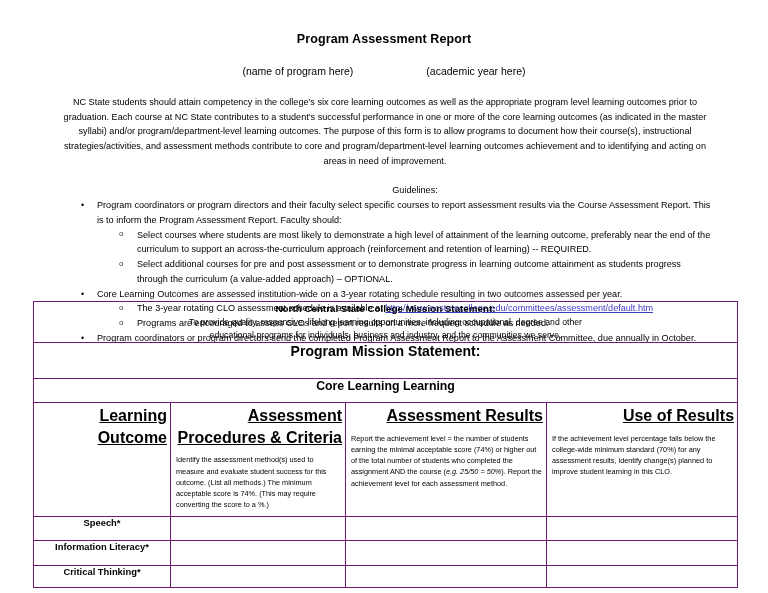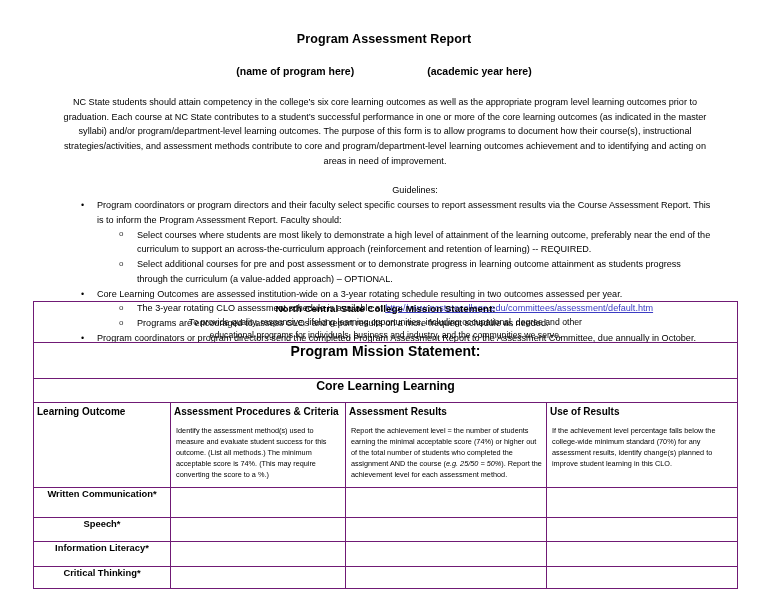--- a/index.html
+++ b/index.html
@@ -29,21 +29,21 @@
     font-weight: bold;
     margin: 0;
     padding-top: 32px;
     letter-spacing: .1px;
   }
   .subtitle-row {
     display: flex;
     justify-content: center;
     align-items: baseline;
     font-size: 10.5px;
-    font-weight: bold;
+    font-weight: normal;
     margin-top: 19px;
   }
   .subtitle-row .sub-prog { display: inline-block; }
   .subtitle-row .sub-gap  { display: inline-block; width: 73px; }
   .subtitle-row .sub-year { display: inline-block; }
 
   
   .intro {
     margin: 18px 60px 0 62px;
     font-size: 9.1px;
@@ -140,25 +140,26 @@
   .clo-cell {
     text-align: center;
     height: 24px;
     padding-top: 3px;
   }
   .clo-title {
     font-size: 12.3px;
     font-weight: bold;
   }
   .colhead {
-    text-align: left;
-    font-size: 10px;
+    text-align: right;
+    font-size: 16px;
     font-weight: bold;
     padding: 2px 3px 3px 3px;
     line-height: 1.35;
+    text-decoration: underline;
   }
   .col-desc {
     font-size: 7.3px;
     font-weight: normal;
     line-height: 1.53;
     text-align: left;
     padding: 3px 4px 6px 5px;
   }
   .col-desc .ital { font-style: italic; }
   .outcome-cell {
@@ -269,26 +270,20 @@
         <td>
           <div class="colhead">Assessment Results</div>
           <div class="col-desc"><span>Report the achievement level = the number of students earning the minimal acceptable score (74%) or higher out of the total number of students who completed the assignment AND the course (</span><span class="ital">e.g. 25/50 = 50%</span><span>). Report the achievement level for each assessment method.</span></div>
         </td>
         <td>
           <div class="colhead">Use of Results</div>
           <div class="col-desc">If the achievement level percentage falls below the college-wide minimum standard (70%) for any assessment results, identify change(s) planned to improve student learning in this CLO.</div>
         </td>
       </tr>
 
-      <tr class="row-h1">
-        <td class="outcome-cell">Written Communication*</td>
-        <td class="blank-cell"></td>
-        <td class="blank-cell"></td>
-        <td class="blank-cell"></td>
-      </tr>
 
       <tr class="row-h2">
         <td class="outcome-cell">Speech*</td>
         <td class="blank-cell"></td>
         <td class="blank-cell"></td>
         <td class="blank-cell"></td>
       </tr>
 
       <tr class="row-h3">
         <td class="outcome-cell">Information Literacy*</td>

